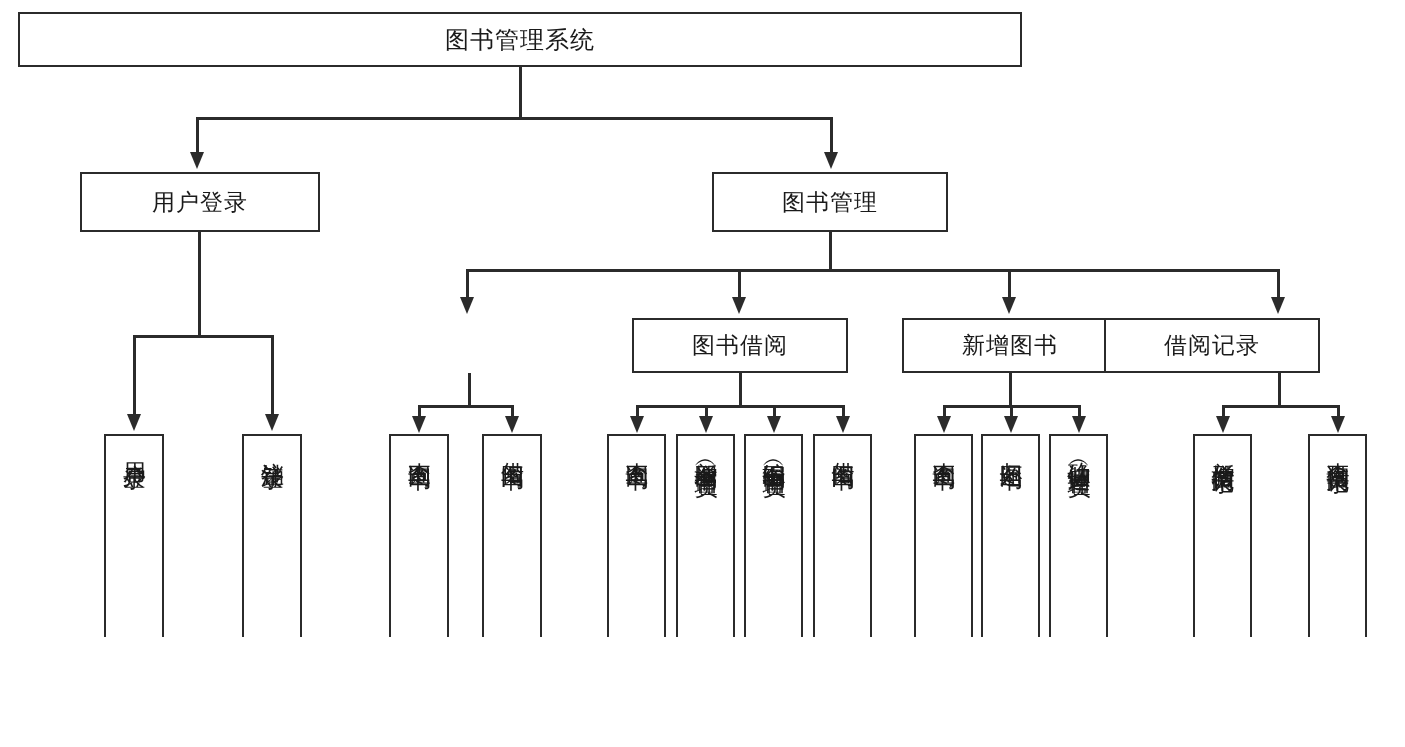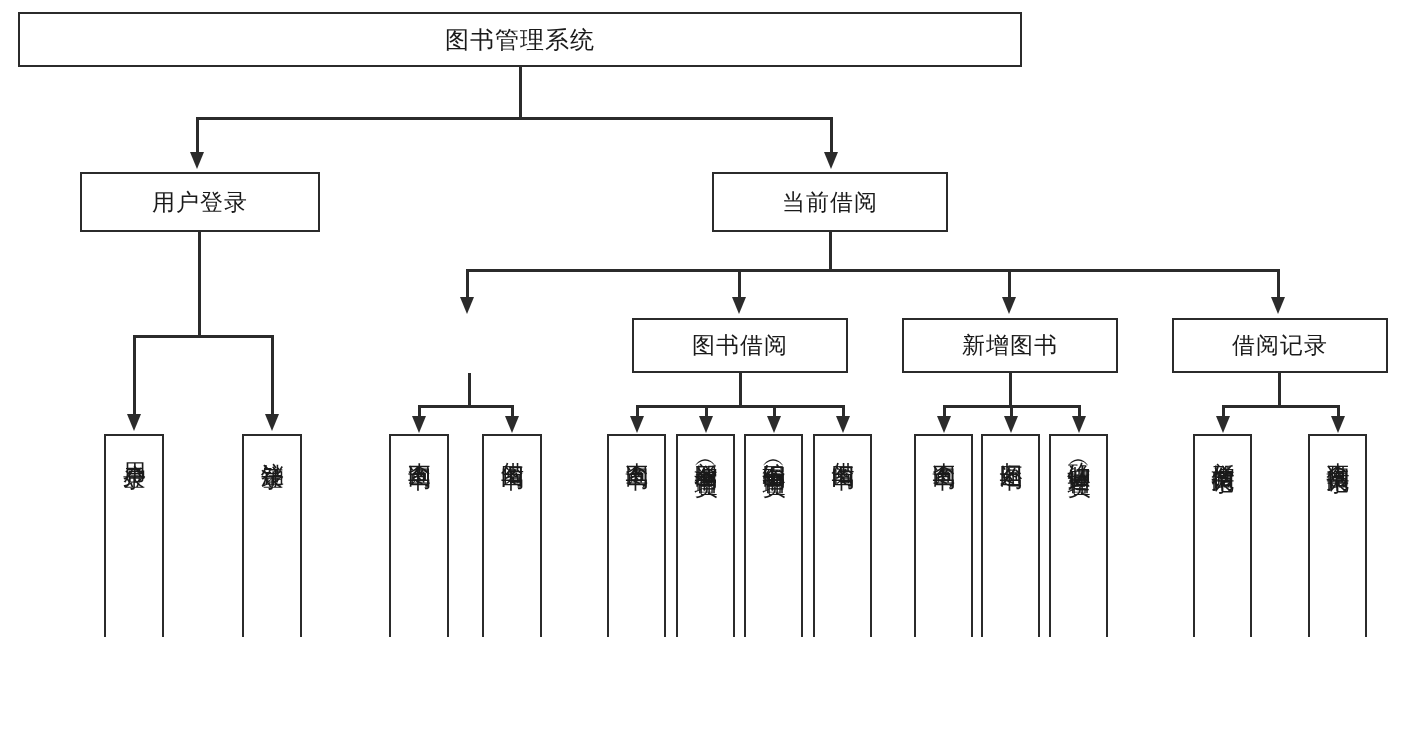--- a/index.html
+++ b/index.html
@@ -71,21 +71,21 @@
   <div class="ln h" style="left:196px;top:117px;width:637px;height:3px;"></div>
   <div class="ln v" style="left:196px;top:117px;width:3px;height:38px;"></div>
   <div class="arrow" style="left:190px;top:152px;"></div>
   <div class="ln v" style="left:830px;top:117px;width:3px;height:38px;"></div>
   <div class="arrow" style="left:824px;top:152px;"></div>
 
   <div class="node h" style="left:80px;top:172px;width:240px;height:60px;">
     <span>用户登录</span>
   </div>
   <div class="node h" style="left:712px;top:172px;width:236px;height:60px;">
-    <span>当前借阅</span>
+    <span>图书管理</span>
   </div>
 
   <div class="ln v" style="left:198px;top:232px;width:3px;height:103px;"></div>
   <div class="ln h" style="left:133px;top:335px;width:141px;height:3px;"></div>
   <div class="ln v" style="left:133px;top:335px;width:3px;height:83px;"></div>
   <div class="arrow" style="left:127px;top:414px;"></div>
   <div class="ln v" style="left:271px;top:335px;width:3px;height:83px;"></div>
   <div class="arrow" style="left:265px;top:414px;"></div>
 
   <div class="ln v" style="left:829px;top:232px;width:3px;height:40px;"></div>
@@ -98,21 +98,21 @@
   <div class="arrow" style="left:1002px;top:297px;"></div>
   <div class="ln v" style="left:1277px;top:269px;width:3px;height:32px;"></div>
   <div class="arrow" style="left:1271px;top:297px;"></div>
 
   <div class="node h" style="left:632px;top:318px;width:216px;height:55px;align-items:center;">
     <span>图书借阅</span>
   </div>
   <div class="node h" style="left:902px;top:318px;width:216px;height:55px;">
     <span>新增图书</span>
   </div>
-  <div class="node h" style="left:1172px;top:318px;width:216px;height:55px;">
+  <div class="node h" style="left:1104px;top:318px;width:216px;height:55px;">
     <span>借阅记录</span>
   </div>
 
   <div class="ln v" style="left:468px;top:373px;width:3px;height:35px;"></div>
   <div class="ln h" style="left:418px;top:405px;width:96px;height:3px;"></div>
   <div class="ln v" style="left:418px;top:405px;width:3px;height:15px;"></div>
   <div class="arrow" style="left:412px;top:416px;"></div>
   <div class="ln v" style="left:511px;top:405px;width:3px;height:15px;"></div>
   <div class="arrow" style="left:505px;top:416px;"></div>
 

